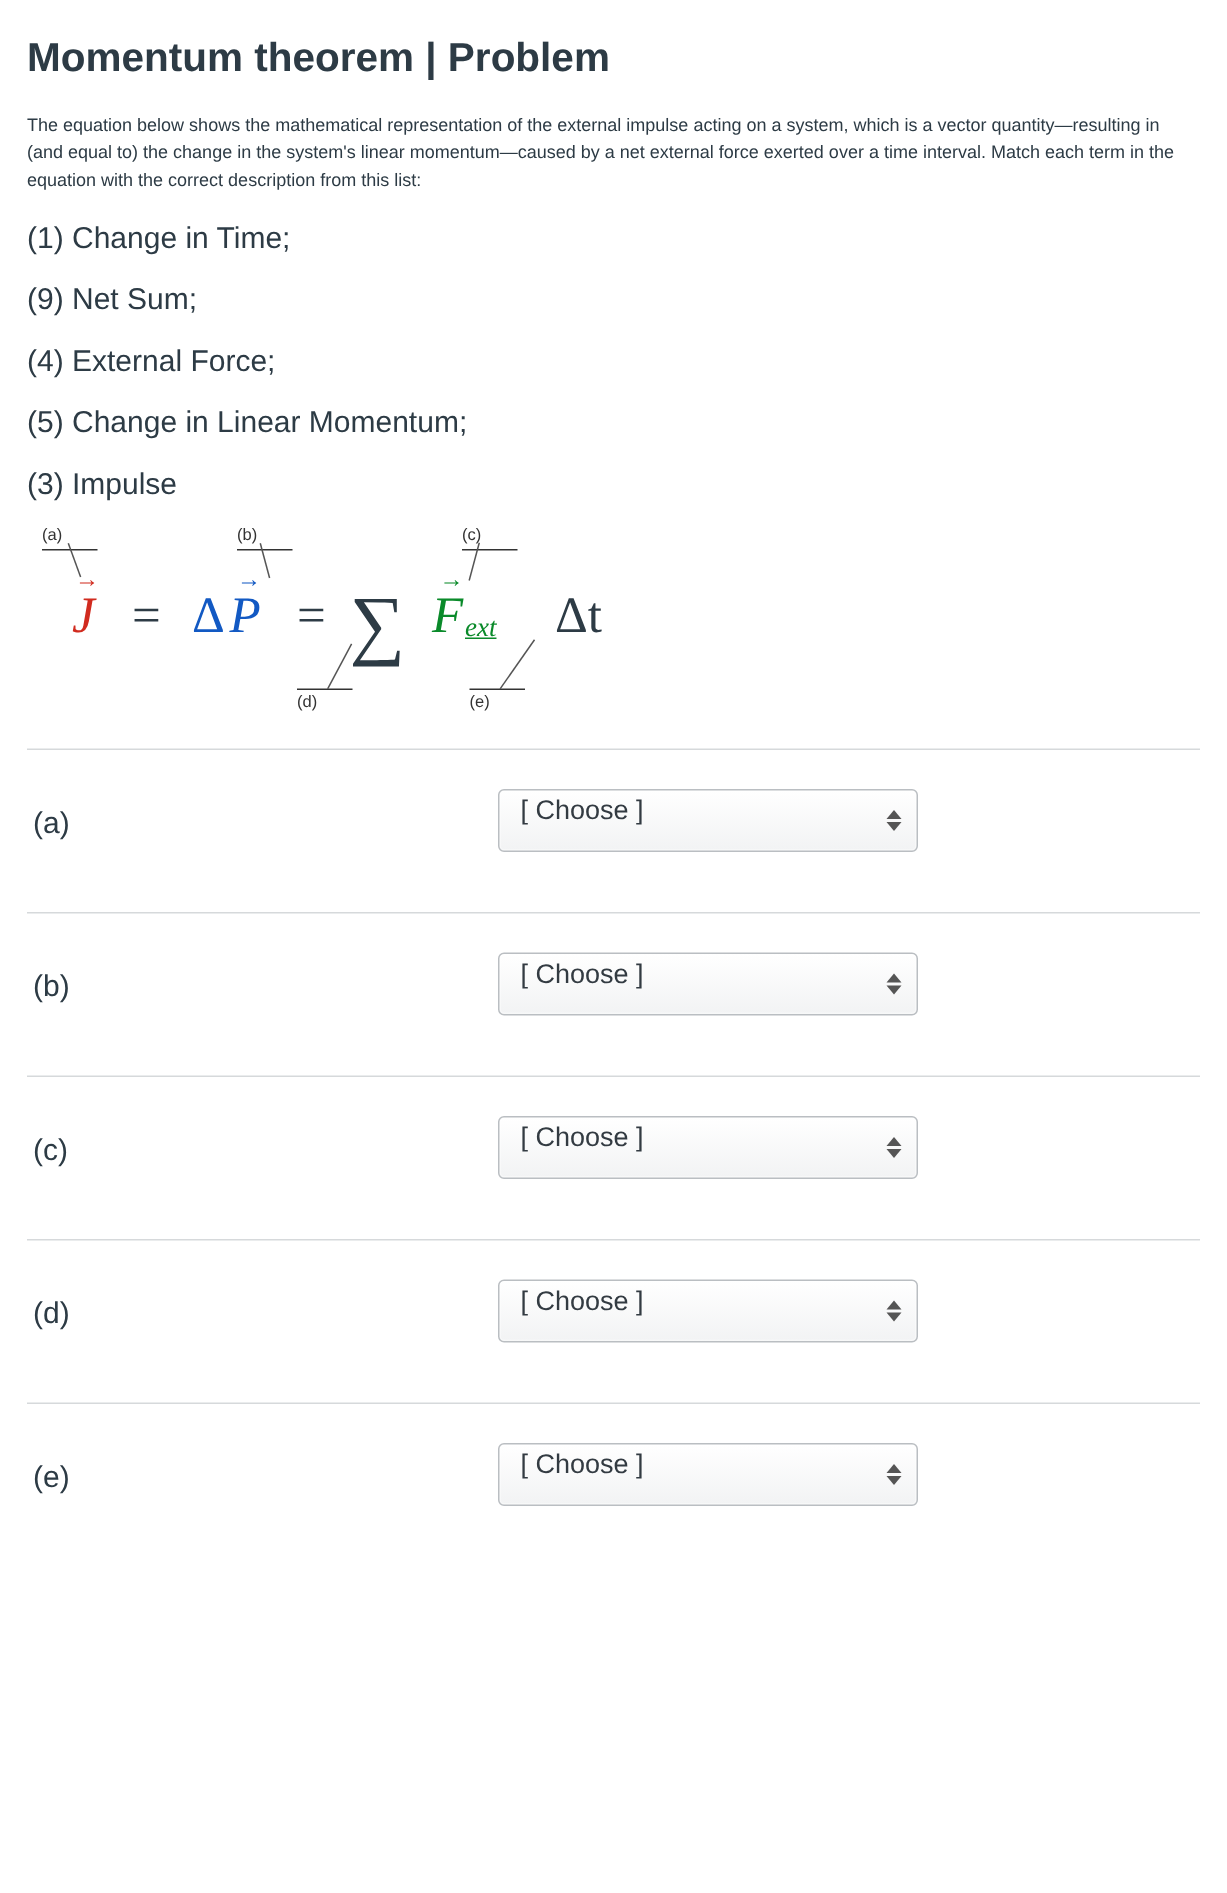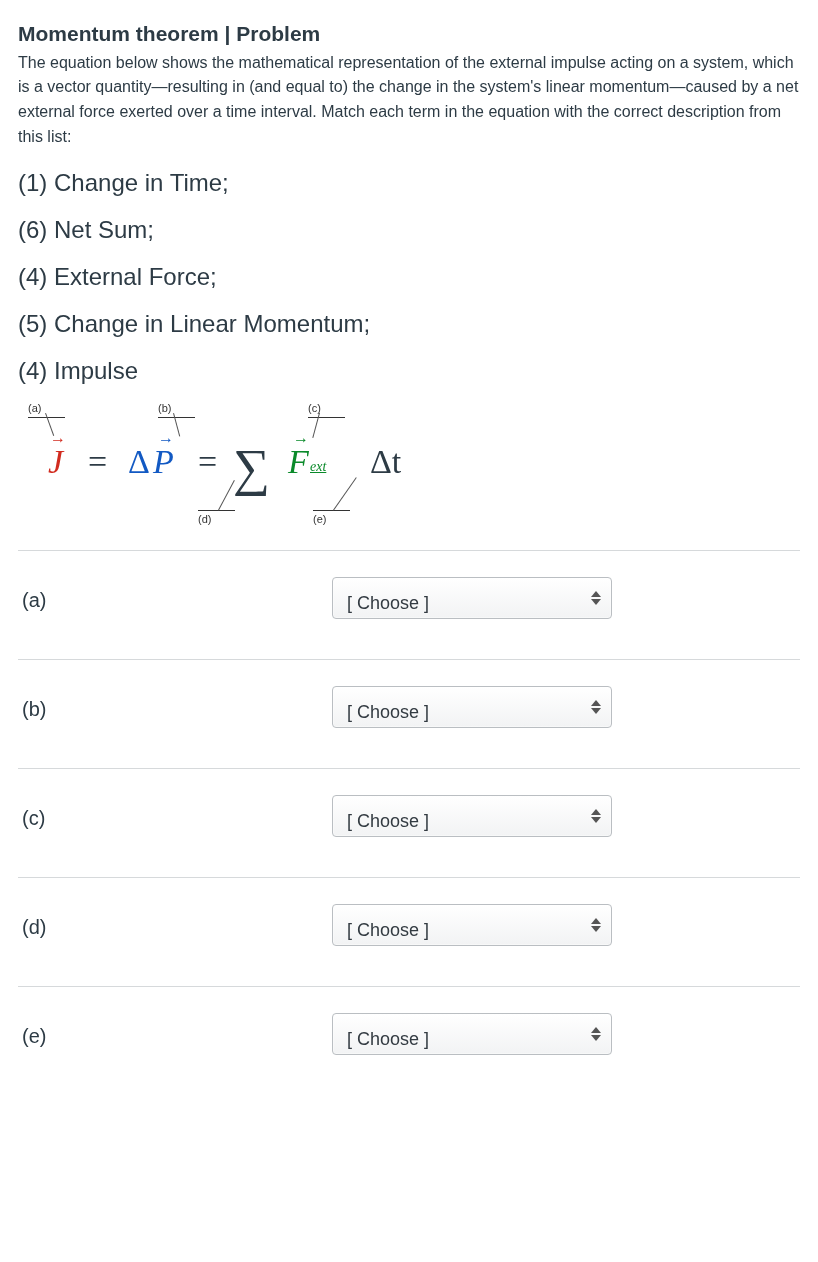--- a/index.html
+++ b/index.html
@@ -7,28 +7,29 @@
     color: #2d3b45;
     margin: 0;
     padding: 18px 18px 30px 18px;
     font-size: 20px;
     line-height: 1.55;
     width: 818px;
     box-sizing: border-box;
   }
   .title {
     font-weight: 700;
-    font-size: 21px;
+    font-size: 27px;
+    margin-bottom: 14px;
   }
   .prompt {
-    font-size: 16px;
+    font-size: 12px;
     margin-bottom: 14px;
   }
   .list-item {
-    font-size: 24px;
+    font-size: 20px;
     margin-bottom: 10px;
   }
   .equation-box {
     margin-top: 10px;
     margin-bottom: 20px;
     position: relative;
     width: 420px;
     height: 130px;
     font-family: "Times New Roman", serif;
   }
@@ -74,21 +75,21 @@
   }
   .select-wrap {
     position: relative;
     width: 280px;
     height: 42px;
     border: 1px solid #babec2;
     border-radius: 4px;
     background: linear-gradient(#ffffff, #f2f3f4);
     box-shadow: inset 0 0 0 1px rgba(255,255,255,0.4);
     display: flex;
-    align-items: flex-end;
+    align-items: flex-start;
     padding: 0 34px 0 14px;
     box-sizing: border-box;
     color: #333b42;
     font-size: 18px;
     cursor: pointer;
   }
   .stepper {
     position: absolute;
     right: 10px;
     top: 50%;
@@ -106,24 +107,24 @@
   .tri-down { border-top: 6px solid #555; }
 </style>
 </head>
 <body>
 
 <div class="title">Momentum theorem  |  Problem</div>
 
 <div class="prompt">The equation below shows the mathematical representation of the external impulse acting on a system, which is a vector quantity—resulting in (and equal to) the change in the system's linear momentum—caused by a net external force exerted over a time interval.  Match each term in the equation with the correct description from this list:</div>
 
 <div class="list-item">(1) Change in Time;</div>
-<div class="list-item">(6) Net Sum;</div>
+<div class="list-item">(9) Net Sum;</div>
 <div class="list-item">(4) External Force;</div>
 <div class="list-item">(5) Change in Linear Momentum;</div>
-<div class="list-item">(4) Impulse</div>
+<div class="list-item">(3) Impulse</div>
 
 <div class="equation-box">
 
   <span class="eq-lbl u" style="left:10px; top:0;">(a)</span>
   <span class="eq-lbl u" style="left:140px; top:0;">(b)</span>
   <span class="eq-lbl u" style="left:290px; top:0;">(c)</span>
 
   <span class="eq-lbl b" style="left:180px; top:110px;">(d)</span>
   <span class="eq-lbl b" style="left:295px; top:110px;">(e)</span>
 
@@ -141,21 +142,21 @@
   <span class="eq-term" style="left:110px; top:36px; color:#1259c3; font-style:normal;">Δ</span>
   <span class="arrow" style="left:140px; top:26px; color:#1259c3;">→</span>
   <span class="eq-term" style="left:135px; top:36px; color:#1259c3;">P</span>
 
   <span class="eq-term" style="left:180px; top:36px; font-style:normal;">=</span>
 
   <span class="eq-term" style="left:215px; top:28px; font-size:52px; font-style:normal;">∑</span>
 
   <span class="arrow" style="left:275px; top:26px; color:#0a8a2a;">→</span>
   <span class="eq-term" style="left:270px; top:36px; color:#0a8a2a;">F</span>
-  <span class="eq-term" style="left:292px; top:56px; font-size:14px; color:#0a8a2a;text-decoration:underline;">ext</span>
+  <span class="eq-term" style="left:292px; top:56px; font-size:18px; color:#0a8a2a;text-decoration:underline;">ext</span>
 
   <span class="eq-term" style="left:352px; top:36px; font-style:normal;">Δt</span>
 </div>
 
 <div class="rows">
 
   <div class="row">
     <div class="row-label">(a)</div>
     <div class="select-wrap">
       <span>[ Choose ]</span>

